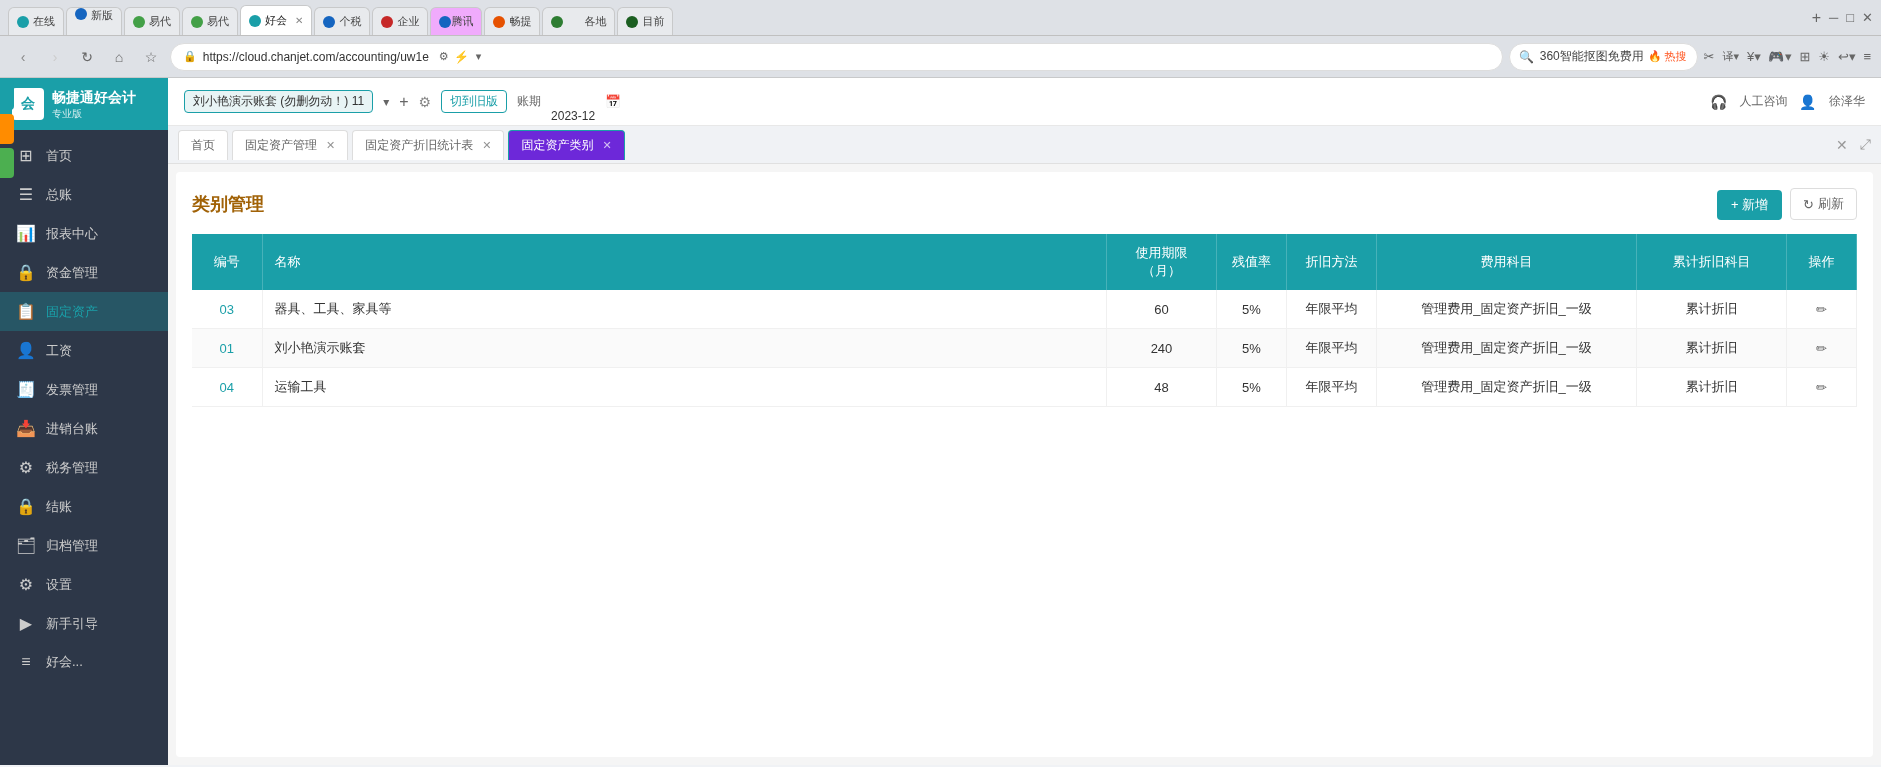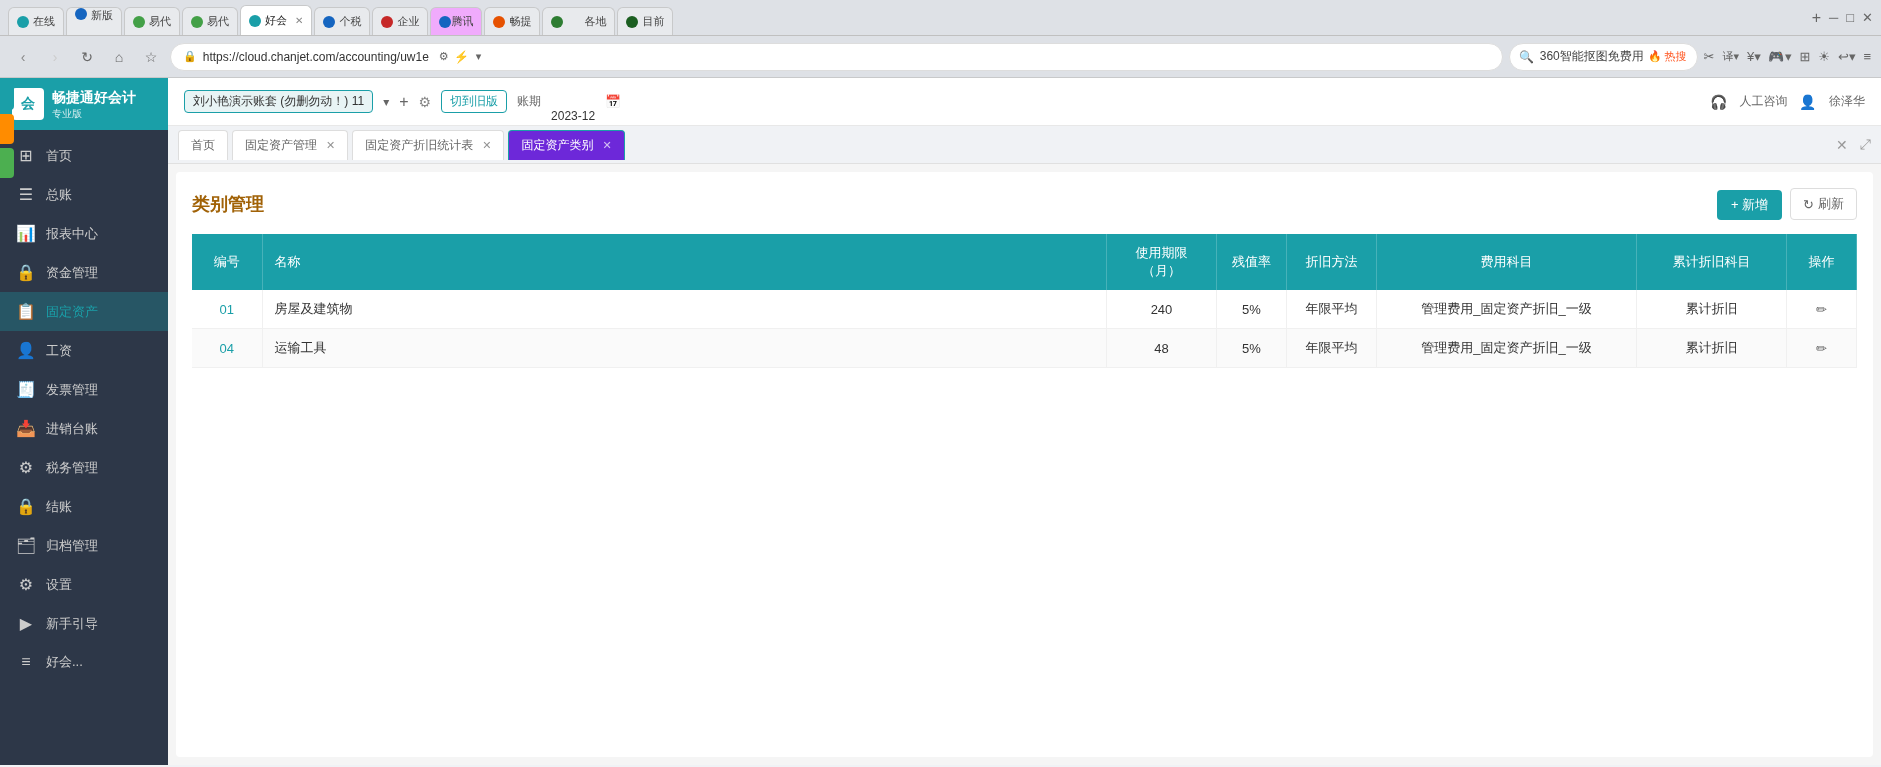--- a/index.html
+++ b/index.html
@@ -287,24 +287,34 @@
               <th style="width:110px;">使用期限（月）</th>
               <th style="width:70px;">残值率</th>
               <th style="width:90px;">折旧方法</th>
               <th style="width:260px;">费用科目</th>
               <th style="width:150px;">累计折旧科目</th>
               <th style="width:70px;">操作</th>
             </tr>
           </thead>
           <tbody>
 
+            <tr>
+              <td>03</td>
+              <td class="name-col">器具、工具、家具等</td>
+              <td>60</td>
+              <td>5%</td>
+              <td>年限平均</td>
+              <td>管理费用_固定资产折旧_一级</td>
+              <td>累计折旧</td>
+              <td><span class="edit-icon">✏</span></td>
+            </tr>
 
             <tr>
               <td>01</td>
-              <td class="name-col">房屋及建筑物</td>
+              <td class="name-col">刘小艳演示账套</td>
               <td>240</td>
               <td>5%</td>
               <td>年限平均</td>
               <td>管理费用_固定资产折旧_一级</td>
               <td>累计折旧</td>
               <td><span class="edit-icon">✏</span></td>
             </tr>
 
 
 

